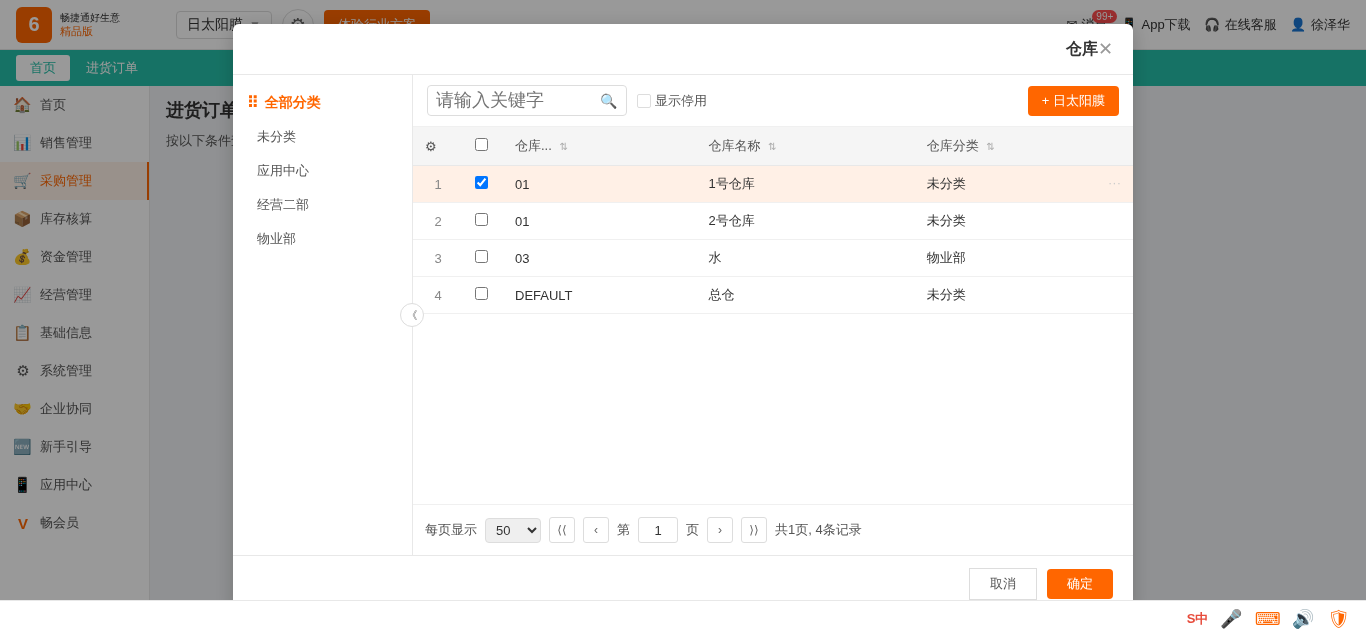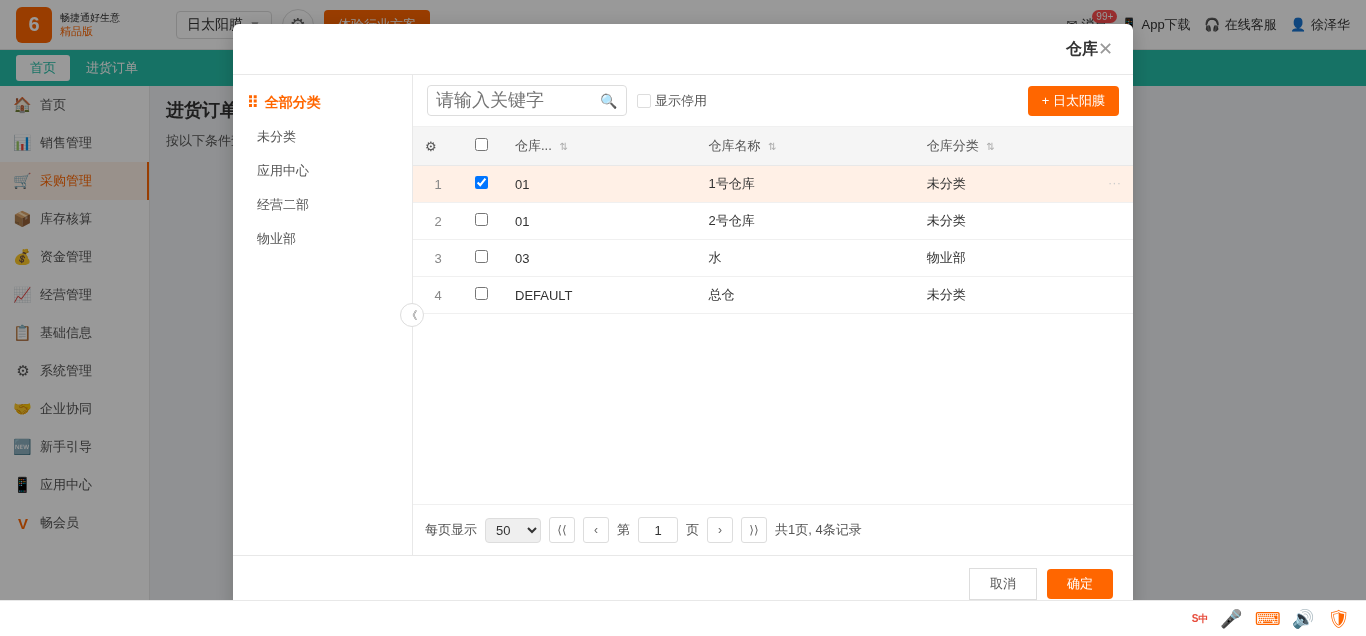--- a/index.html
+++ b/index.html
@@ -456,18 +456,18 @@
     </div>
 
     <div class="dialog-footer">
       <button class="cancel-btn">取消</button>
       <button class="confirm-btn">确定</button>
     </div>
   </div>
 </div>
 
 <div class="bottom-bar">
-  <span class="bottom-icon" style="font-size:10px;color:#e74c3c;font-weight:bold;">S中</span>
+  <span class="bottom-icon" style="font-size:13px;color:#e74c3c;font-weight:bold;">S中</span>
   <span class="bottom-icon">🎤</span>
   <span class="bottom-icon">⌨</span>
   <span class="bottom-icon">🔊</span>
   <span class="bottom-icon">🛡</span>
 </div>
 
 </body></html>

